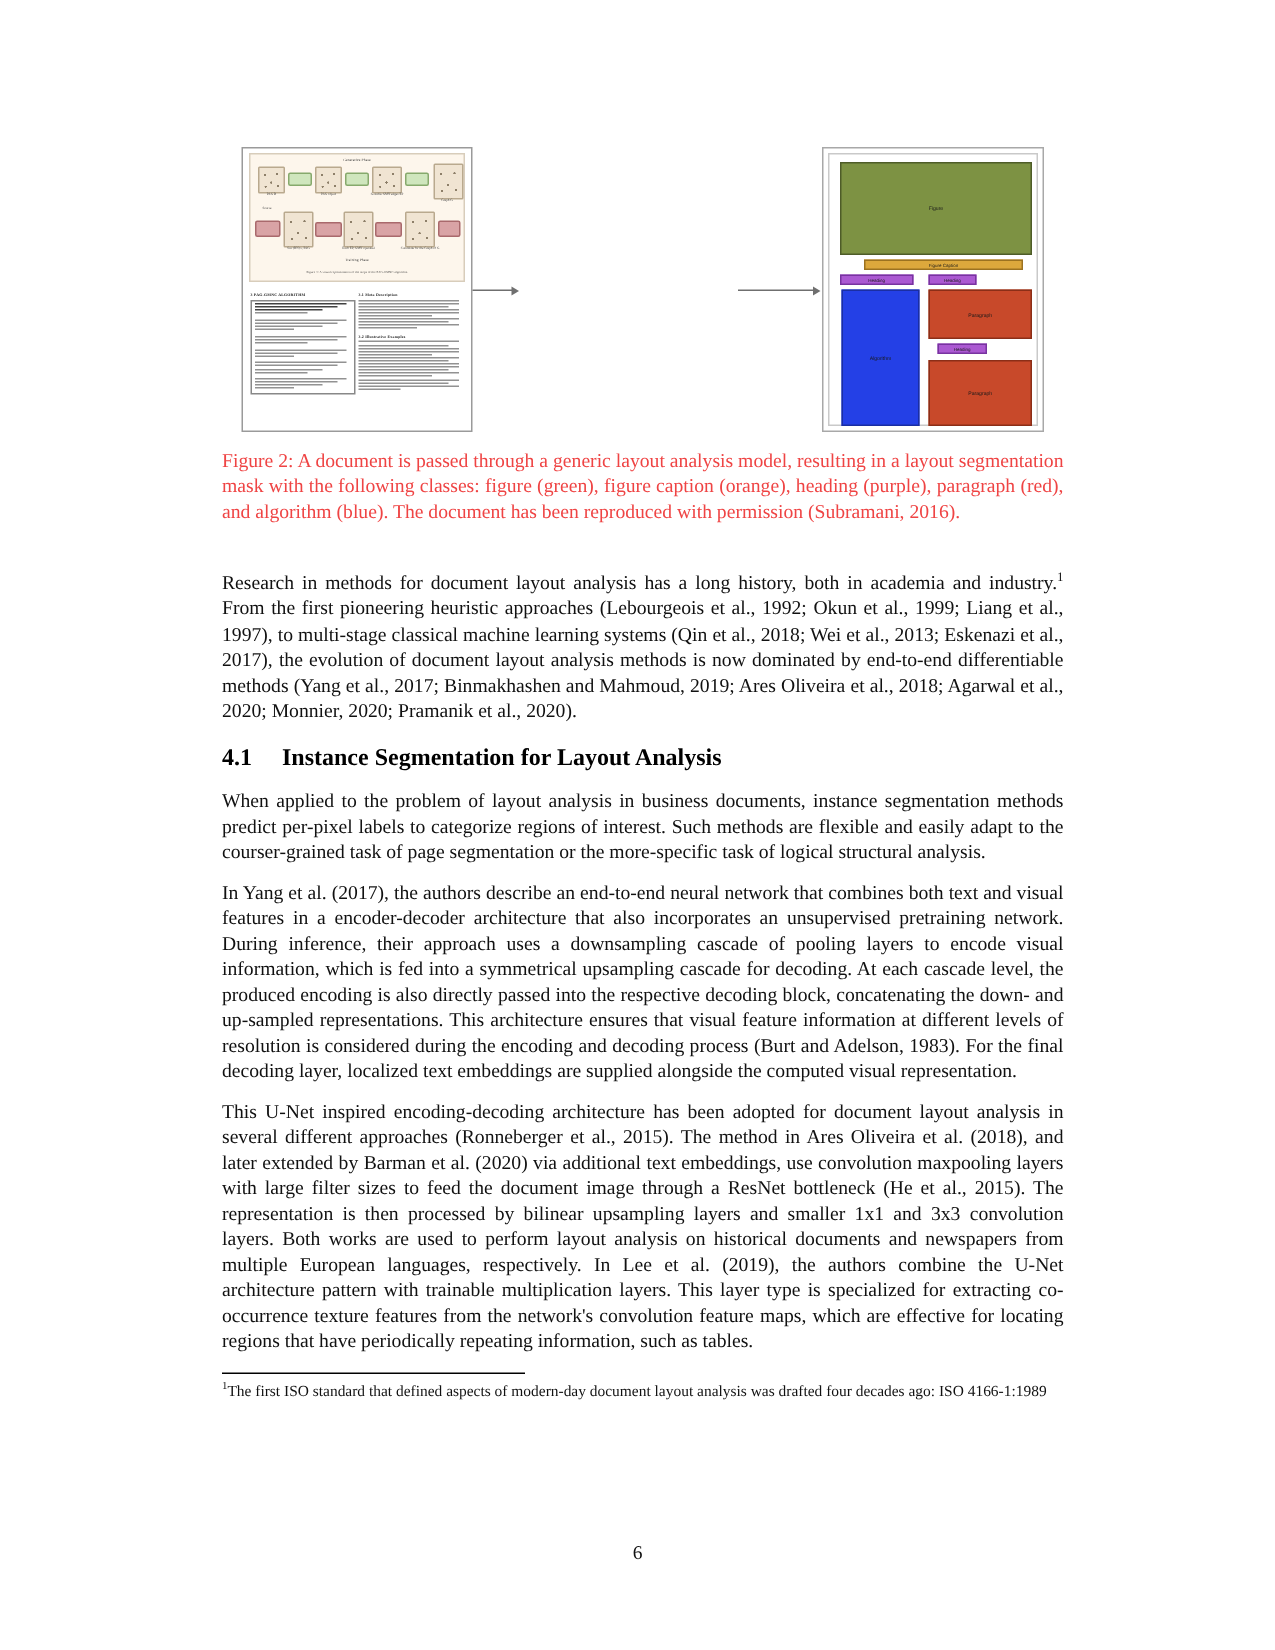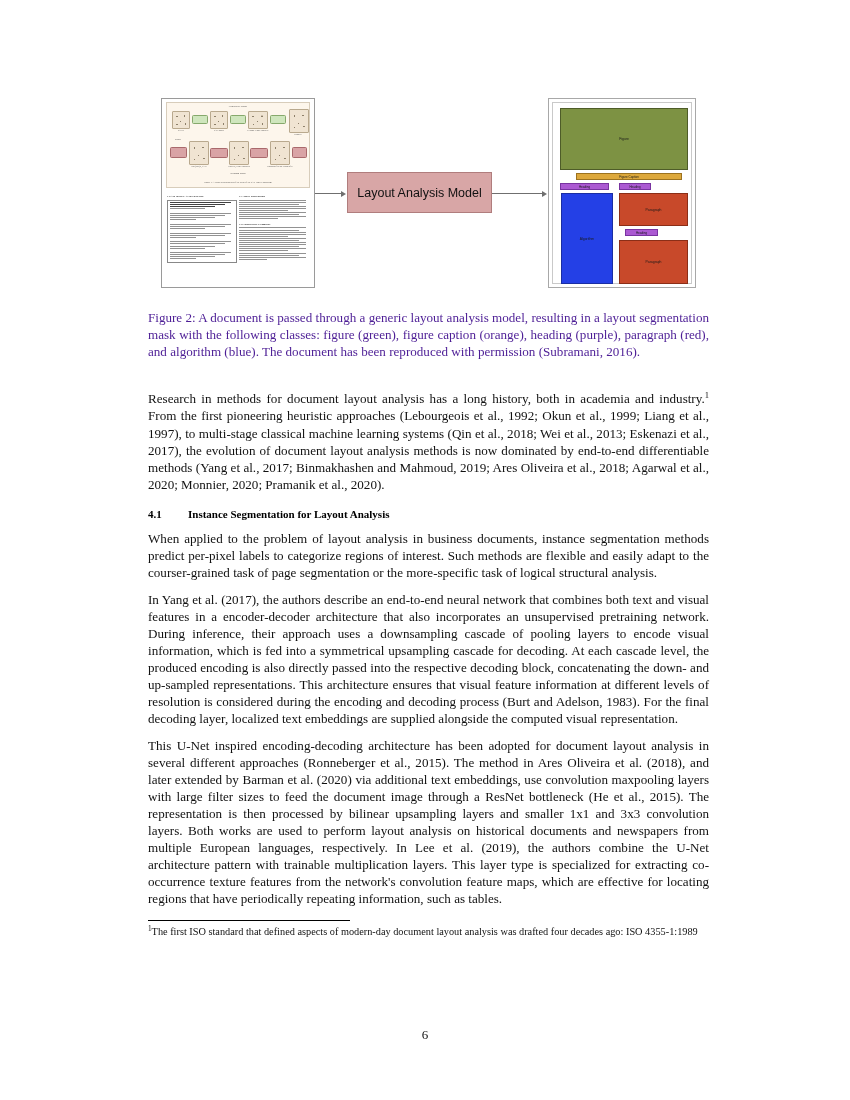--- a/index.html
+++ b/index.html
@@ -192,38 +192,38 @@
     justify-content: center;
     font-size: 3.4px;
     color: #1a1a1a;
     font-family: "Liberation Sans", "DejaVu Sans", sans-serif;
     overflow: hidden;
     white-space: nowrap;
   }
 
   
   .caption {
-    margin-top: 21px;
+    margin-top: 10px;
     font-size: 13.1px;
     line-height: 1.30;
     text-align: justify;
-    color: #4c1d95;
+    color: #ef4444;
   }
   p.body {
     font-size: 13.1px;
     line-height: 1.305;
     text-align: justify;
     margin: 0 0 9.5px 0;
     color: #111;
   }
   p.body.first { margin-top: 30px; }
   .sup { font-size: 8.6px; vertical-align: super; }
   h3.sec {
     font-family: "Liberation Serif", "DejaVu Serif", serif;
-    font-size: 11px;
+    font-size: 16px;
     font-weight: bold;
     margin: 15px 0 10px 0;
   }
   h3.sec .num { display: inline-block; width: 40px; }
   .fn-rule {
     width: 202px;
     height: 1px;
     background: #000;
     margin: 12px 0 4px 0;
   }
@@ -364,23 +364,20 @@
               <div class="ln s40"></div>
           </div>
         </div>
       </div>
 
       <div class="arrow-wrap" style="left:167px; top:104px; width:32px; height:8px;">
         <div class="arrow-line" style="left:0; top:2.8px; width:27px;"></div>
         <div class="arrow-head" style="left:26px; top:1px;"></div>
       </div>
 
-      <div class="model-box">
-        <span>Layout Analysis Model</span>
-      </div>
 
       <div class="arrow-wrap" style="left:344px; top:104px; width:56px; height:8px;">
         <div class="arrow-line" style="left:0; top:2.8px; width:51px;"></div>
         <div class="arrow-head" style="left:50px; top:1px;"></div>
       </div>
 
       <div class="mask">
         <div class="mask-inner">
           <div class="region" style="left:7px;  top:5px;   width:128px; height:62px; background:#7d9243; border:1px solid #4e5c28;">
             <span>Figure</span>
@@ -416,17 +413,17 @@
 
     <h3 class="sec"><span class="num">4.1</span><span>Instance Segmentation for Layout Analysis</span></h3>
 
     <p class="body">When applied to the problem of layout analysis in business documents, instance segmentation methods predict per-pixel labels to categorize regions of interest. Such methods are flexible and easily adapt to the courser-grained task of page segmentation or the more-specific task of logical structural analysis.</p>
     <p class="body">In Yang et al. (2017), the authors describe an end-to-end neural network that combines both text and visual features in a encoder-decoder architecture that also incorporates an unsupervised pretraining network. During inference, their approach uses a downsampling cascade of pooling layers to encode visual information, which is fed into a symmetrical upsampling cascade for decoding. At each cascade level, the produced encoding is also directly passed into the respective decoding block, concatenating the down- and up-sampled representations. This architecture ensures that visual feature information at different levels of resolution is considered during the encoding and decoding process (Burt and Adelson, 1983). For the final decoding layer, localized text embeddings are supplied alongside the computed visual representation.</p>
     <p class="body">This U-Net inspired encoding-decoding architecture has been adopted for document layout analysis in several different approaches (Ronneberger et al., 2015). The method in Ares Oliveira et al. (2018), and later extended by Barman et al. (2020) via additional text embeddings, use convolution maxpooling layers with large filter sizes to feed the document image through a ResNet bottleneck (He et al., 2015). The representation is then processed by bilinear upsampling layers and smaller 1x1 and 3x3 convolution layers. Both works are used to perform layout analysis on historical documents and newspapers from multiple European languages, respectively. In Lee et al. (2019), the authors combine the U-Net architecture pattern with trainable multiplication layers. This layer type is specialized for extracting co-occurrence texture features from the network's convolution feature maps, which are effective for locating regions that have periodically repeating information, such as tables.</p>
 
 
 
     <div class="fn-rule"></div>
-    <div class="footnote"><span class="fnum">1</span><span>The first ISO standard that defined aspects of modern-day document layout analysis was drafted four decades ago: ISO 4355-1:1989</span></div>
+    <div class="footnote"><span class="fnum">1</span><span>The first ISO standard that defined aspects of modern-day document layout analysis was drafted four decades ago: ISO 4166-1:1989</span></div>
   </div>
 
   <div class="page-num">6</div>
 </div>
 
 </body></html>

